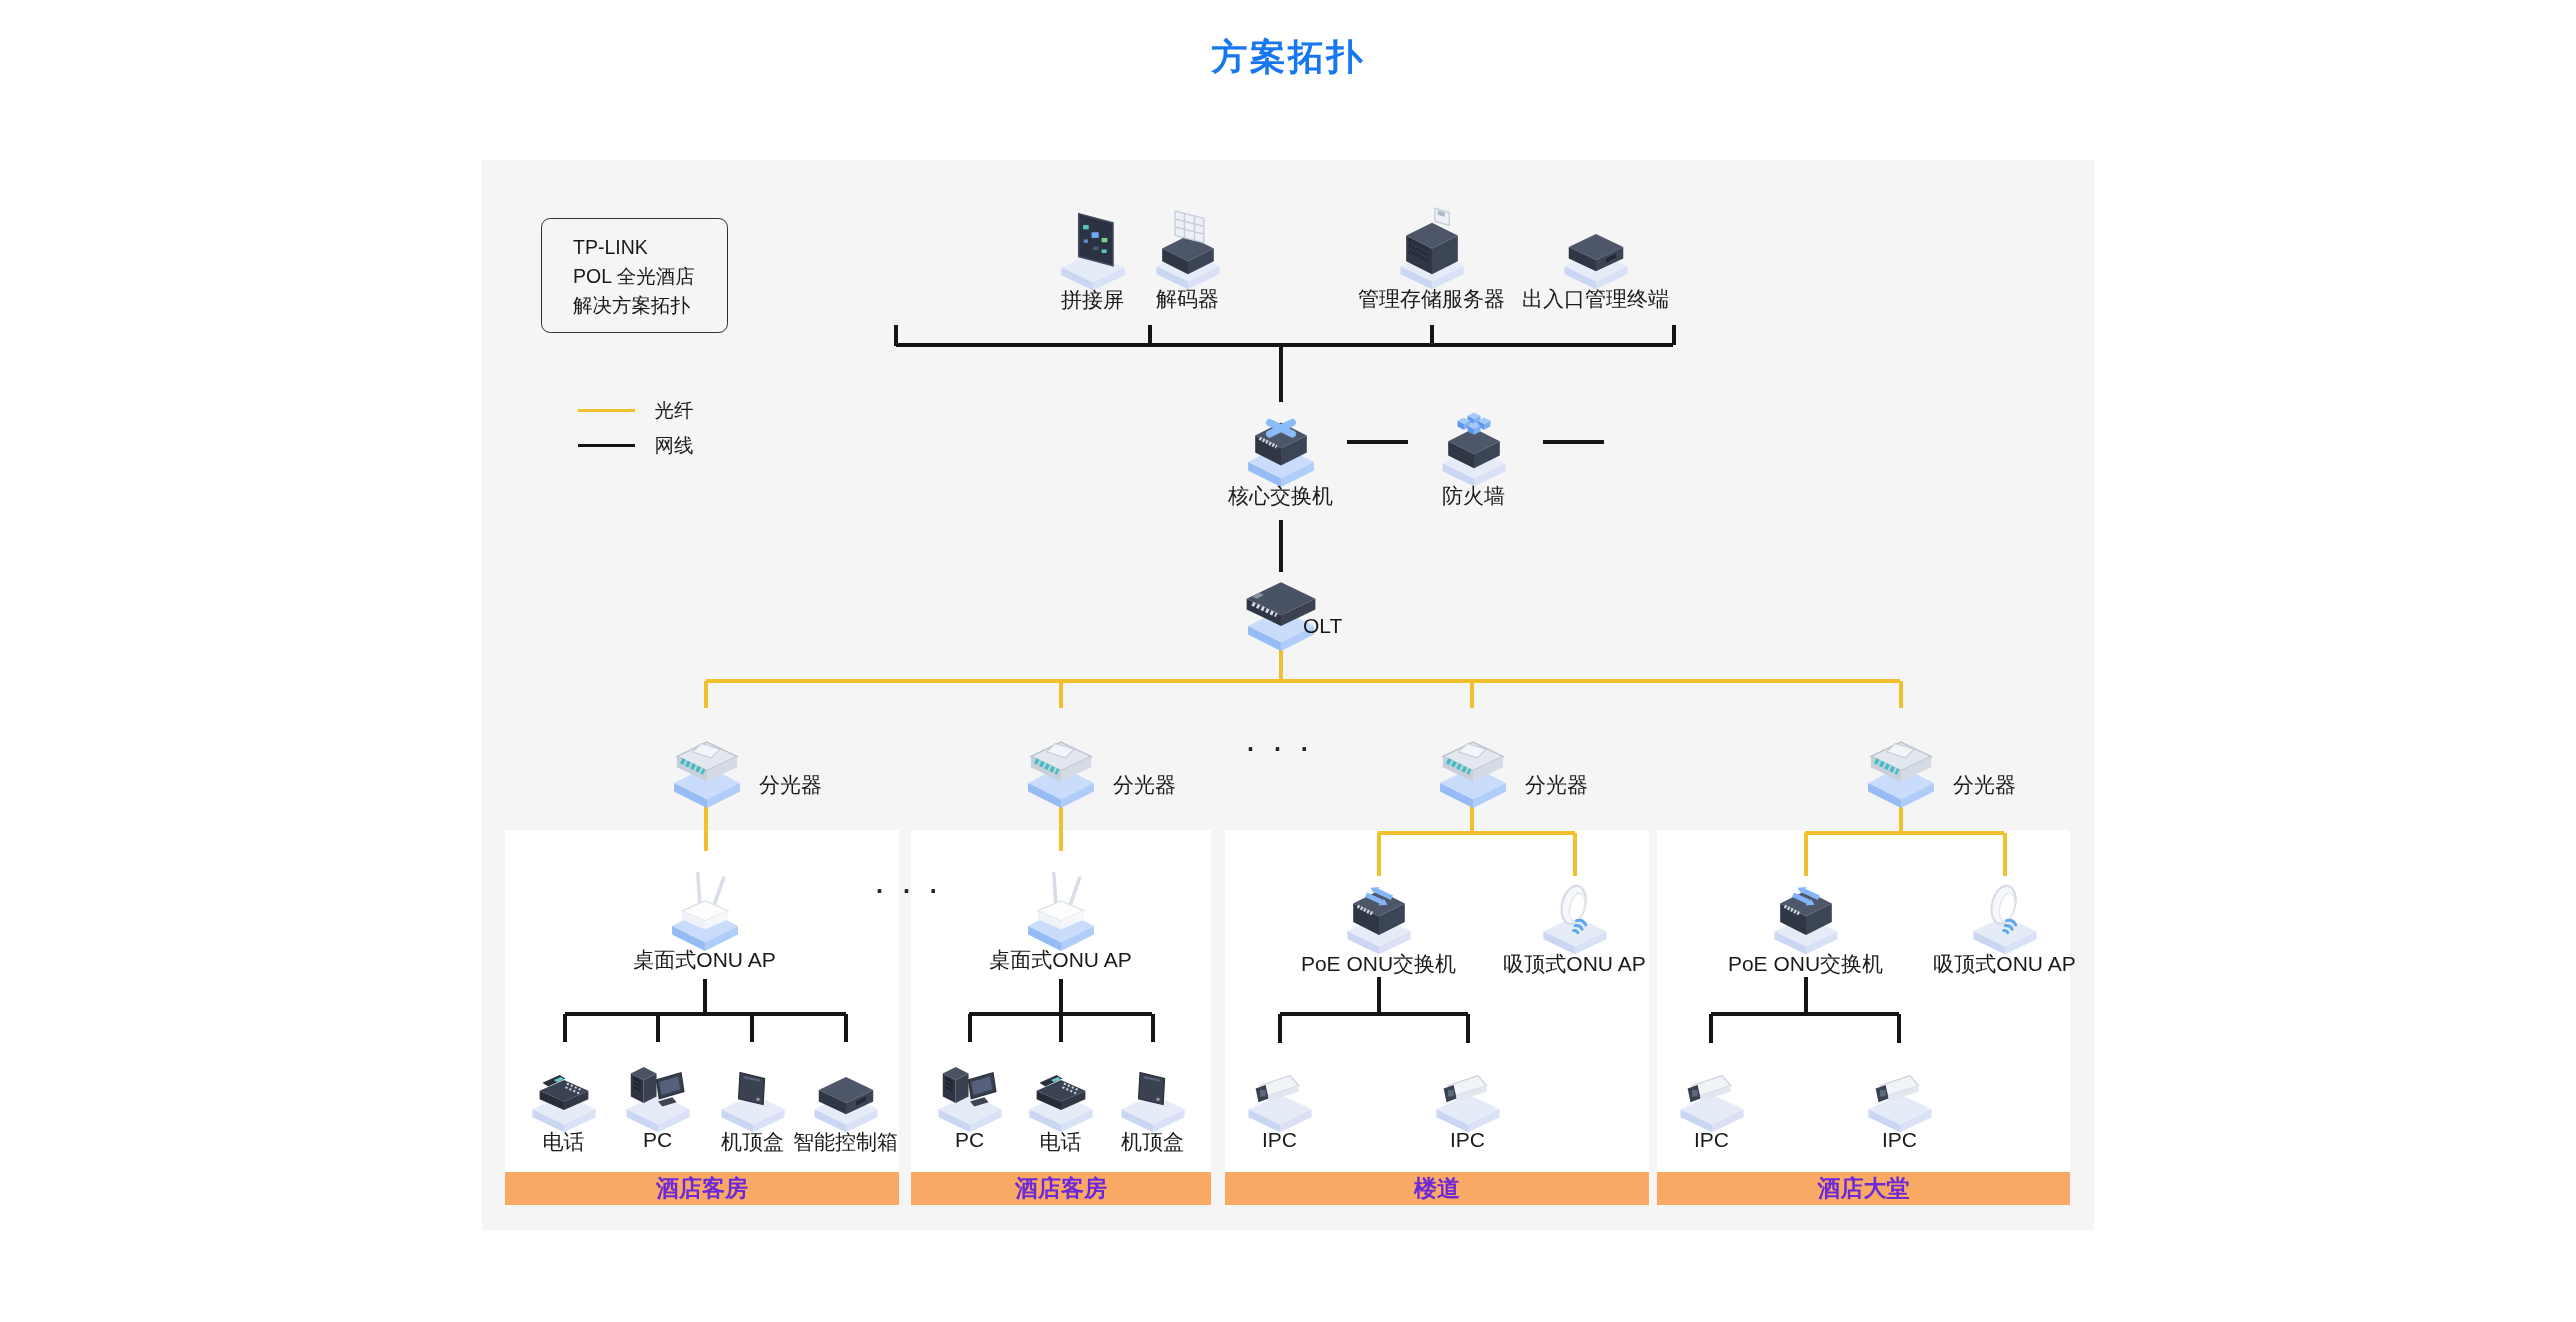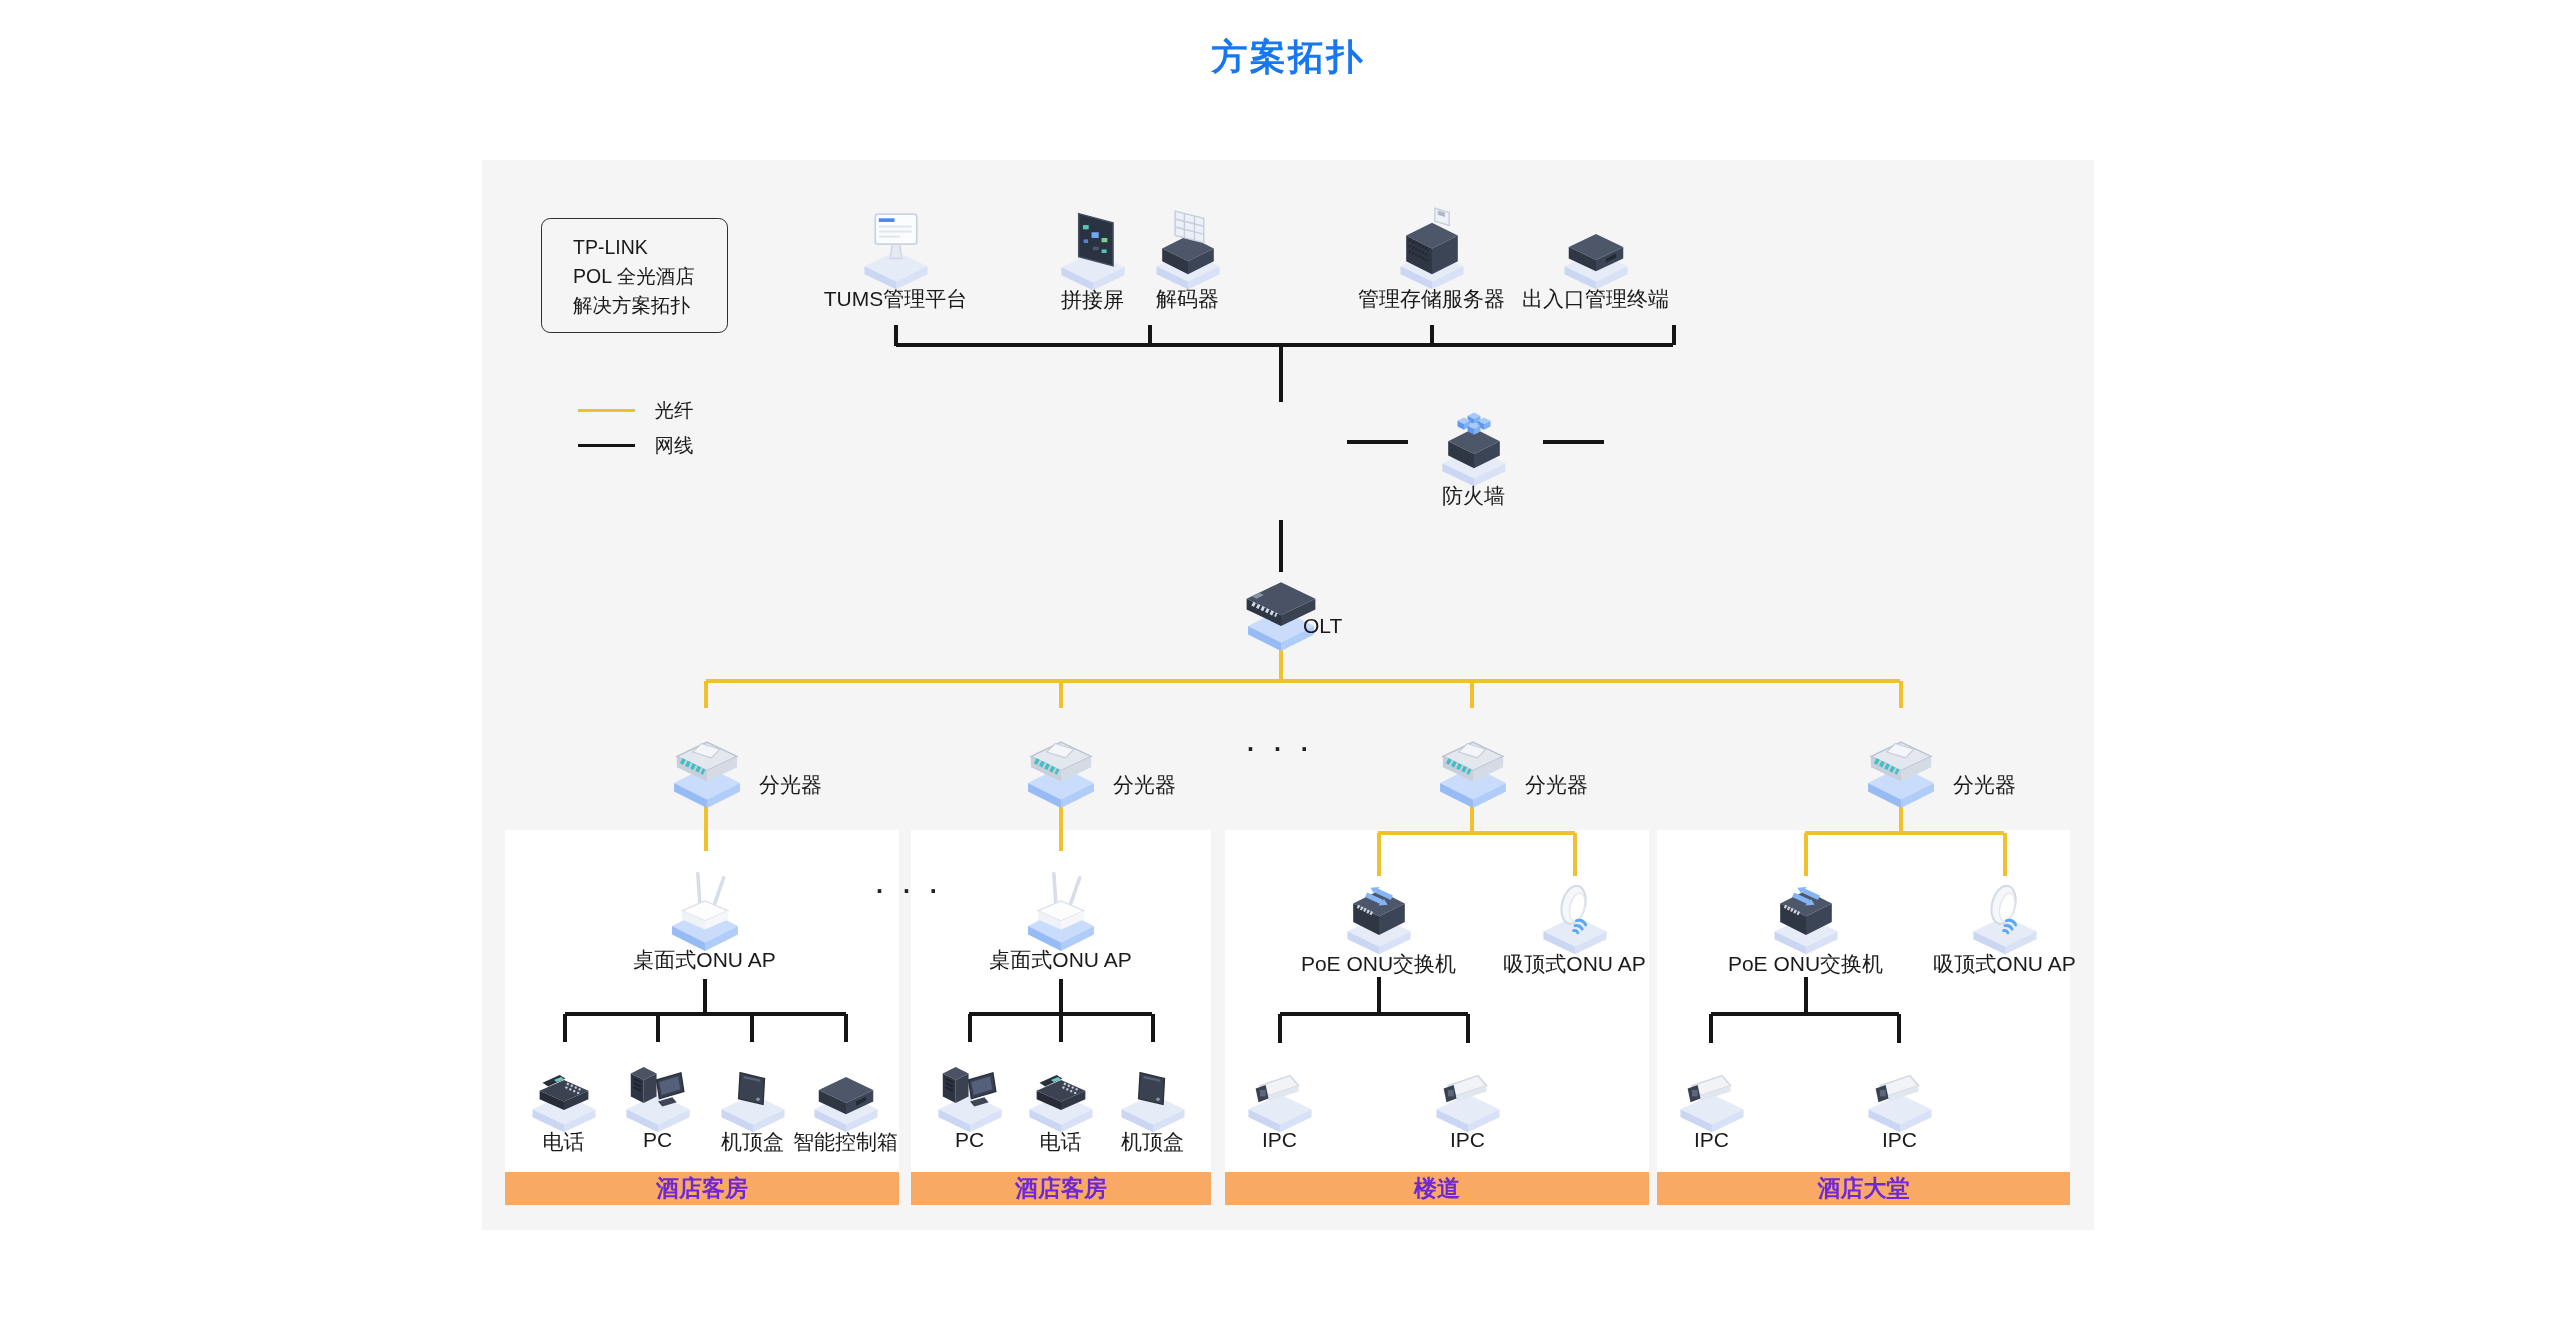--- a/index.html
+++ b/index.html
@@ -97,36 +97,20 @@
     <div class="edge" style="background: rgb(21, 21, 21); left: 968px; top: 1014px; width: 3.5px; height: 28px;"></div>
     <div class="edge" style="background: rgb(21, 21, 21); left: 1151px; top: 1014px; width: 3.5px; height: 28px;"></div>
     <div class="edge" style="background: rgb(21, 21, 21); left: 1377px; top: 977px; width: 3.5px; height: 38px;"></div>
     <div class="edge" style="background: rgb(21, 21, 21); left: 1280px; top: 1012px; width: 188px; height: 4px;"></div>
     <div class="edge" style="background: rgb(21, 21, 21); left: 1278px; top: 1014px; width: 3.5px; height: 29px;"></div>
     <div class="edge" style="background: rgb(21, 21, 21); left: 1466px; top: 1014px; width: 3.5px; height: 29px;"></div>
     <div class="edge" style="background: rgb(21, 21, 21); left: 1804px; top: 977px; width: 3.5px; height: 38px;"></div>
     <div class="edge" style="background: rgb(21, 21, 21); left: 1711px; top: 1012px; width: 188px; height: 4px;"></div>
     <div class="edge" style="background: rgb(21, 21, 21); left: 1709px; top: 1014px; width: 3.5px; height: 29px;"></div>
     <div class="edge" style="background: rgb(21, 21, 21); left: 1897px; top: 1014px; width: 3.5px; height: 29px;"></div>
-    <div class="node" style="left: 723px; top: 204px;">
-      <span class="ic">
-        <svg viewBox="0 0 120 120" width="86" height="86">
-          <polygon points="60,66 104,87 60,108 16,87" fill="#E6EBF8"></polygon>
-          <polygon points="16,87 60,108 60,119 16,98" fill="#CBD6F3"></polygon>
-          <polygon points="104,87 60,108 60,119 104,98" fill="#D8E1F6"></polygon>
-          <rect x="31" y="14" width="58" height="42" rx="4" fill="#FBFCFE" stroke="#CBD4E2" stroke-width="2.5"></rect>
-          <rect x="36" y="20" width="22" height="5" fill="#4A86EC"></rect>
-          <rect x="36" y="30" width="46" height="3" fill="#E1E7F0"></rect>
-          <rect x="36" y="37" width="46" height="3" fill="#E1E7F0"></rect>
-          <rect x="36" y="44" width="30" height="3" fill="#E1E7F0"></rect>
-          <polygon points="55,56 65,56 68,76 52,76" fill="#E6EBF3" stroke="#CBD4E2" stroke-width="2"></polygon>
-        </svg>
-      </span>
-      <div class="lbl">TUMS管理平台</div>
-    </div>
     <div class="node" style="left: 920px; top: 205px;">
       <span class="ic">
         <svg viewBox="0 0 120 120" width="86" height="86">
           <polygon points="60,66 104,87 60,108 16,87" fill="#E6EBF8"></polygon>
           <polygon points="16,87 60,108 60,119 16,98" fill="#CBD6F3"></polygon>
           <polygon points="104,87 60,108 60,119 104,98" fill="#D8E1F6"></polygon>
           <polygon points="40,12 88,25 88,85 40,72" fill="#2B3342" stroke="#475061" stroke-width="2"></polygon>
           <rect x="46" y="28" width="8" height="6" fill="#53C6B4"></rect>
           <rect x="58" y="38" width="10" height="8" fill="#6FA9F0"></rect>
           <rect x="72" y="46" width="8" height="6" fill="#7ED08C"></rect>
@@ -174,20 +158,35 @@
           <polygon points="60,66 104,87 60,108 16,87" fill="#E6EBF8"></polygon>
           <polygon points="16,87 60,108 60,119 16,98" fill="#CBD6F3"></polygon>
           <polygon points="104,87 60,108 60,119 104,98" fill="#D8E1F6"></polygon>
           <polygon points="60,42 98,60 60,78 22,60" fill="#4E5769"></polygon>
           <polygon points="22,60 60,78 60,94 22,76" fill="#2F3644"></polygon>
           <polygon points="98,60 60,78 60,94 98,76" fill="#3C4556"></polygon>
           <polygon points="74,76 88,69 88,75 74,82" fill="#232936"></polygon>
         </svg>
       </span>
       <div class="lbl">出入口管理终端</div>
+    </div>
+    <div class="node" style="left: 1108px; top: 401px;">
+      <span class="ic">
+        <svg viewBox="0 0 120 120" width="86" height="86">
+          <polygon points="60,62 106,85 60,108 14,85" fill="#C9DCFB"></polygon>
+          <polygon points="14,85 60,108 60,120 14,97" fill="#96BBF5"></polygon>
+          <polygon points="106,85 60,108 60,120 106,97" fill="#B0CCF8"></polygon>
+          <polygon points="60,30 96,48 60,66 24,48" fill="#4E5769"></polygon>
+          <polygon points="24,48 60,66 60,90 24,72" fill="#2F3644"></polygon>
+          <polygon points="96,48 60,66 60,90 96,72" fill="#3C4556"></polygon>
+          <path d="M44,30 L76,46 M76,30 L44,46" stroke="#8ABAF8" stroke-width="10" stroke-linecap="round"></path>
+          <path d="M30,52 L54,64" stroke="#CFD6E2" stroke-width="5" stroke-dasharray="3 2"></path>
+        </svg>
+      </span>
+      <div class="lbl">核心交换机</div>
     </div>
     <div class="node" style="left: 1301px; top: 401px;">
       <span class="ic">
         <svg viewBox="0 0 120 120" width="86" height="86">
           <polygon points="60,66 104,87 60,108 16,87" fill="#E6EBF8"></polygon>
           <polygon points="16,87 60,108 60,119 16,98" fill="#CBD6F3"></polygon>
           <polygon points="104,87 60,108 60,119 104,98" fill="#D8E1F6"></polygon>
           <polygon points="60,38 96,56 60,74 24,56" fill="#4E5769"></polygon>
           <polygon points="24,56 60,74 60,94 24,76" fill="#2F3644"></polygon>
           <polygon points="96,56 60,74 60,94 96,76" fill="#3C4556"></polygon>

